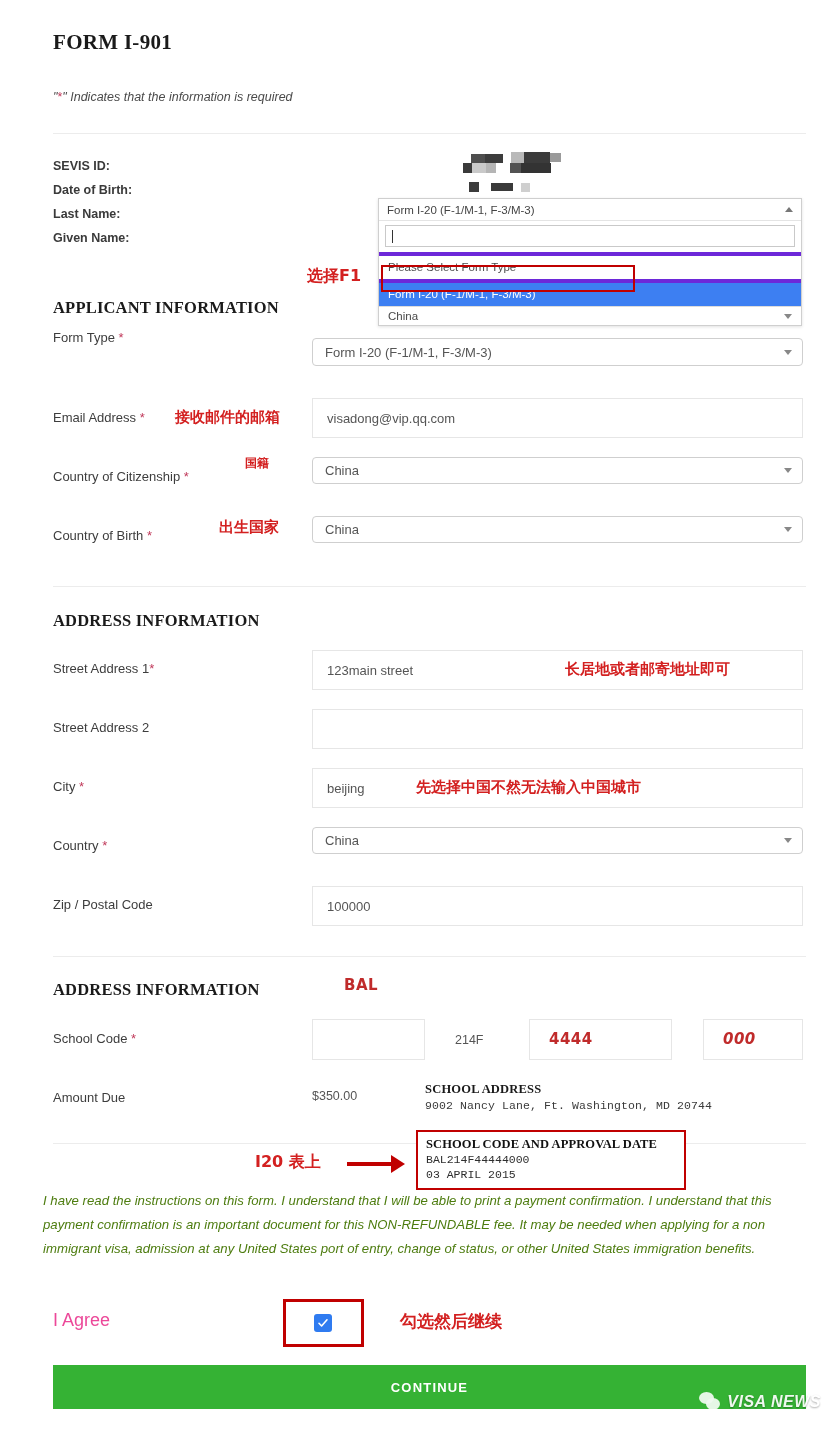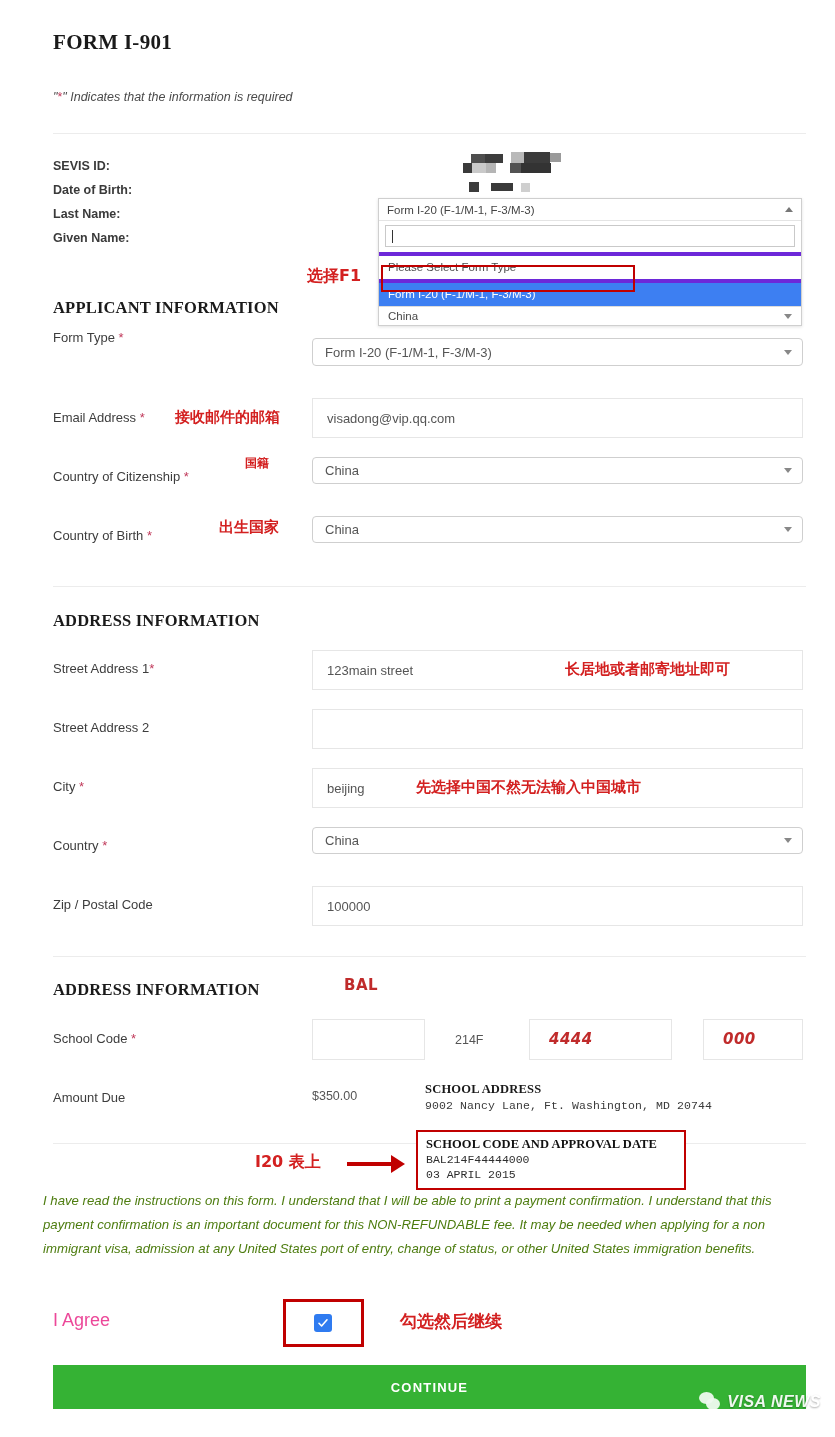--- a/index.html
+++ b/index.html
@@ -350,21 +350,21 @@
   <div class="lbl" style="top:1031px">
     <span>School Code</span> <span class="ast">*</span>
   </div>
 
   <div class="fld code" style="left:312px; top:1019px; width:113px; height:41px;"></div>
   <div class="redval" style="left:344px; top:976px;">BAL</div>
 
   <div class="plain" style="left:443px; top:1033px;margin-left:12px;">214F</div>
 
   <div class="fld code" style="left:529px; top:1019px; width:143px; height:41px;"></div>
-  <div class="redval" style="left:549px; top:1030px;font-style:italic;">4444</div>
+  <div class="redval" style="left:549px; top:1030px;">4444</div>
 
   <div class="fld code" style="left:703px; top:1019px; width:100px; height:41px;"></div>
   <div class="redval" style="left:723px; top:1030px;font-style:italic;">000</div>
 
   <div class="lbl" style="top:1090px">Amount Due</div>
   <div class="plain" style="left:312px; top:1089px;">$350.00</div>
 
   <div class="sa-title" style="left:425px; top:1082px;">SCHOOL ADDRESS</div>
   <div class="mono" style="left:425px; top:1099px;">9002 Nancy Lane, Ft. Washington, MD 20744</div>
 

